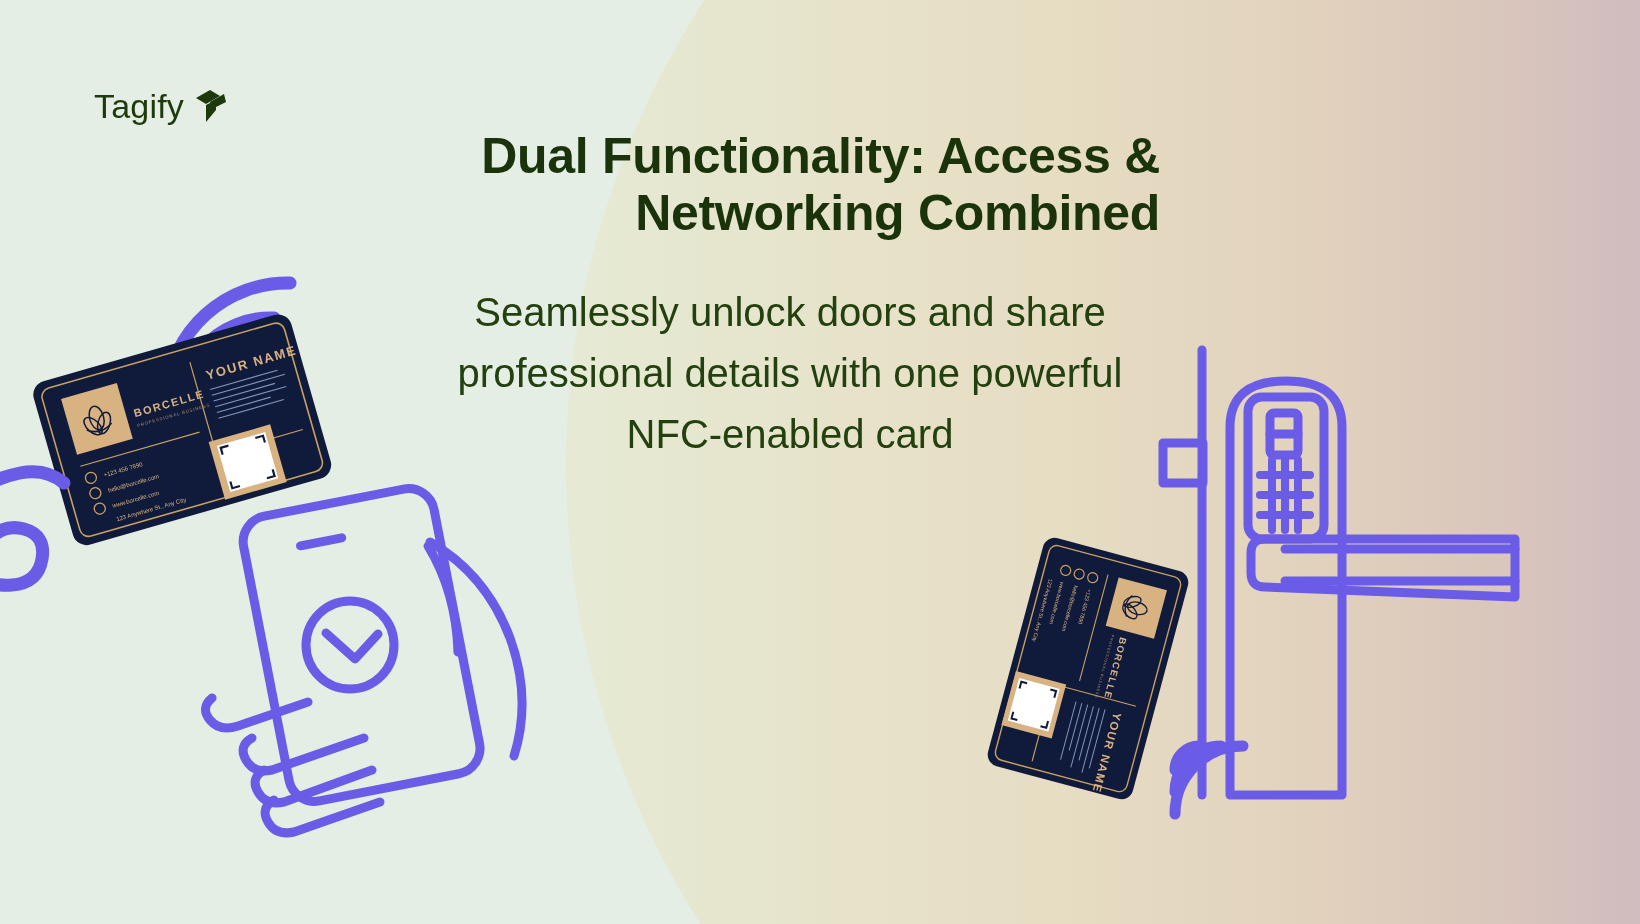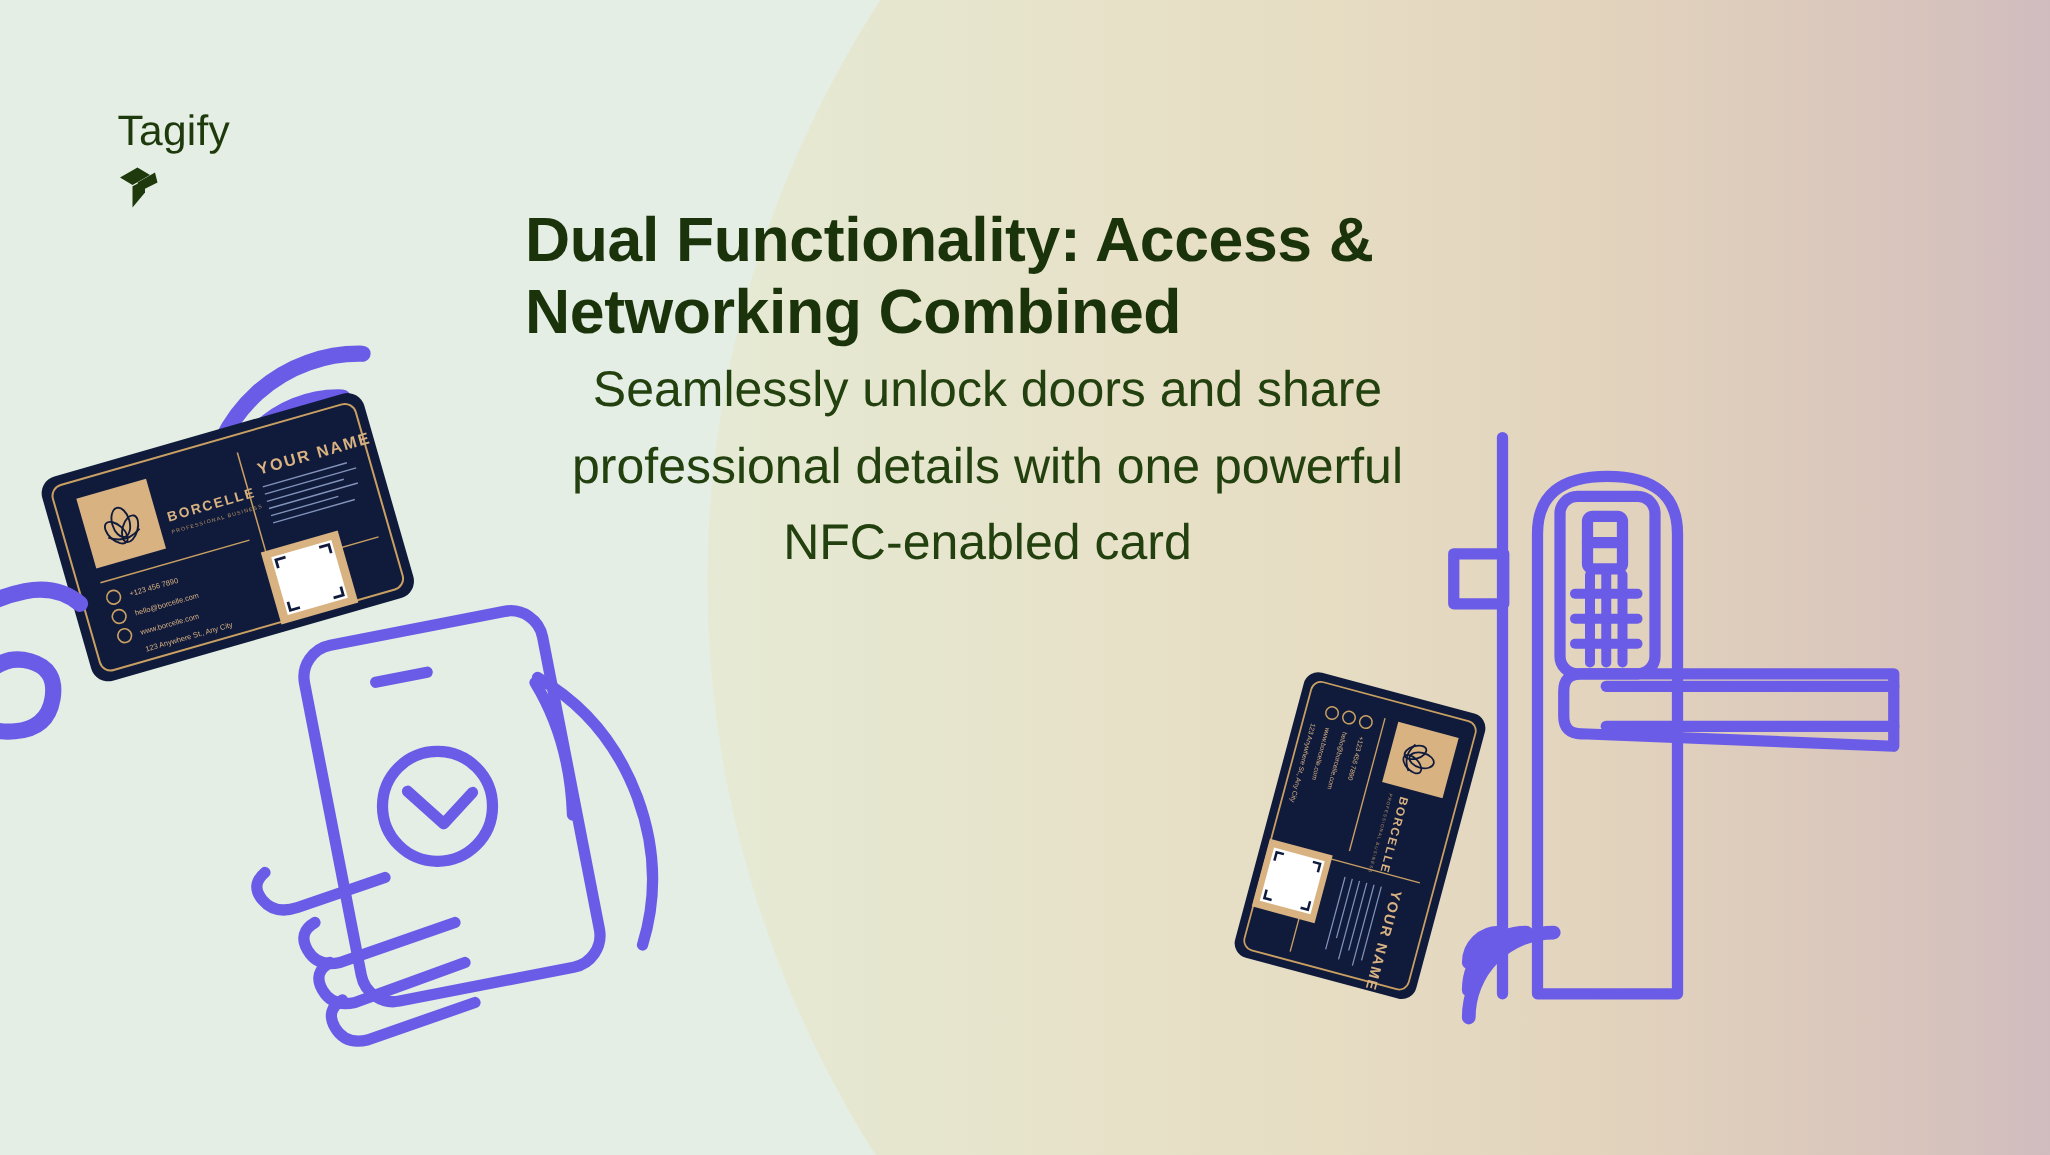--- a/index.html
+++ b/index.html
@@ -27,38 +27,37 @@
         #D9C5BC 50%,
         #C9B4C0 62%,
         #B7A5C8 74%,
         #A795CE 88%,
         #9B8BD1 100%);
   }
 
   
   .logo{
     position:absolute;left:94px;top:88px;
-    display:flex;gap:10px;flex-direction:column;
+    display:flex;align-items:center;gap:10px;
   }
   .logo-text{
     font-size:34px;font-weight:400;color:#1E3A0C;
     letter-spacing:.2px;line-height:1;
     font-family:"Liberation Sans", sans-serif;
   }
   .logo-mark{width:34px;height:36px;display:block;}
 
   
   .headline{
     position:absolute;left:420px;top:128px;width:740px;
-    text-align:left;
+    text-align:right;
     font-size:50px;line-height:1.13;font-weight:700;
     color:#1B330A;
     letter-spacing:-.3px;
     font-family:"Liberation Sans", sans-serif;
-    margin-top:36px;
   }
   .subhead{
     position:absolute;left:420px;top:282px;width:740px;
     text-align:center;
     font-size:40px;line-height:1.52;font-weight:400;
     color:#23400F;
     font-family:"Liberation Sans", sans-serif;
   }
 
   

